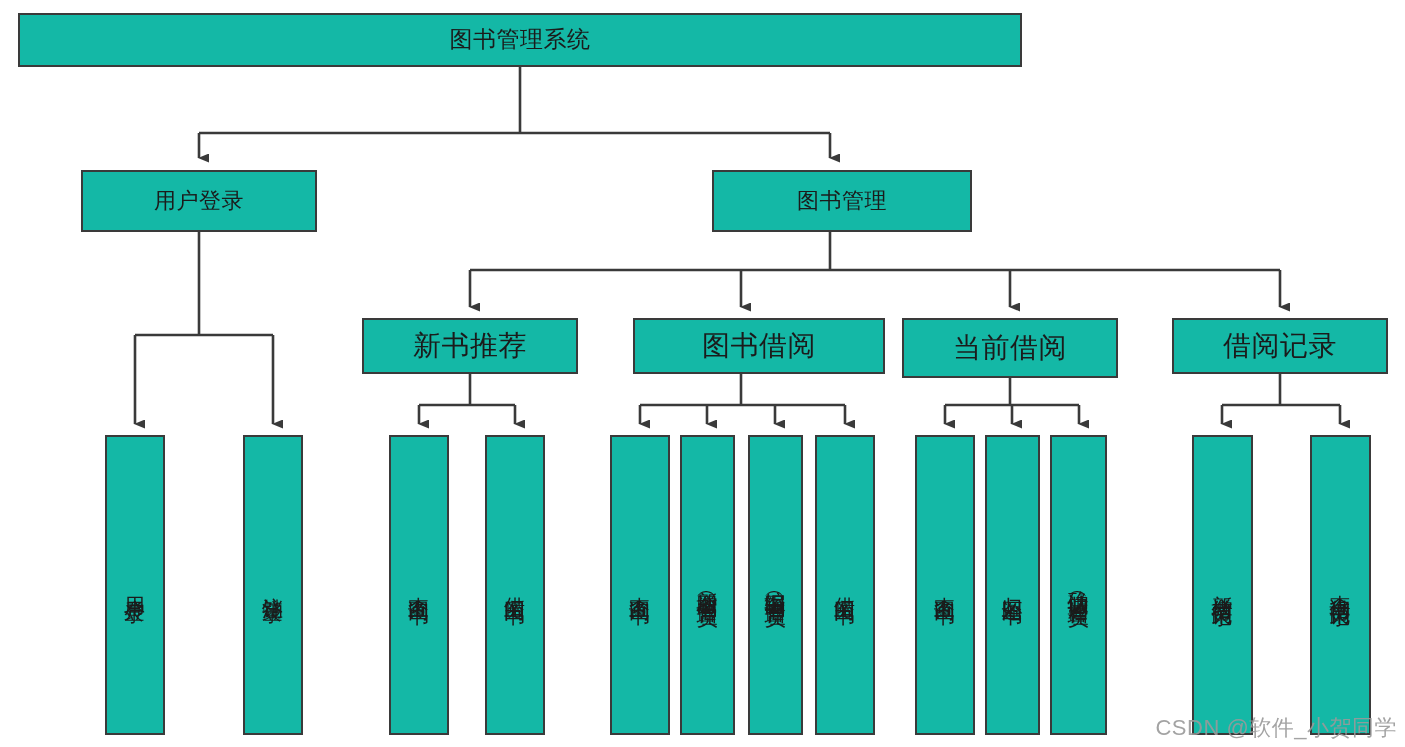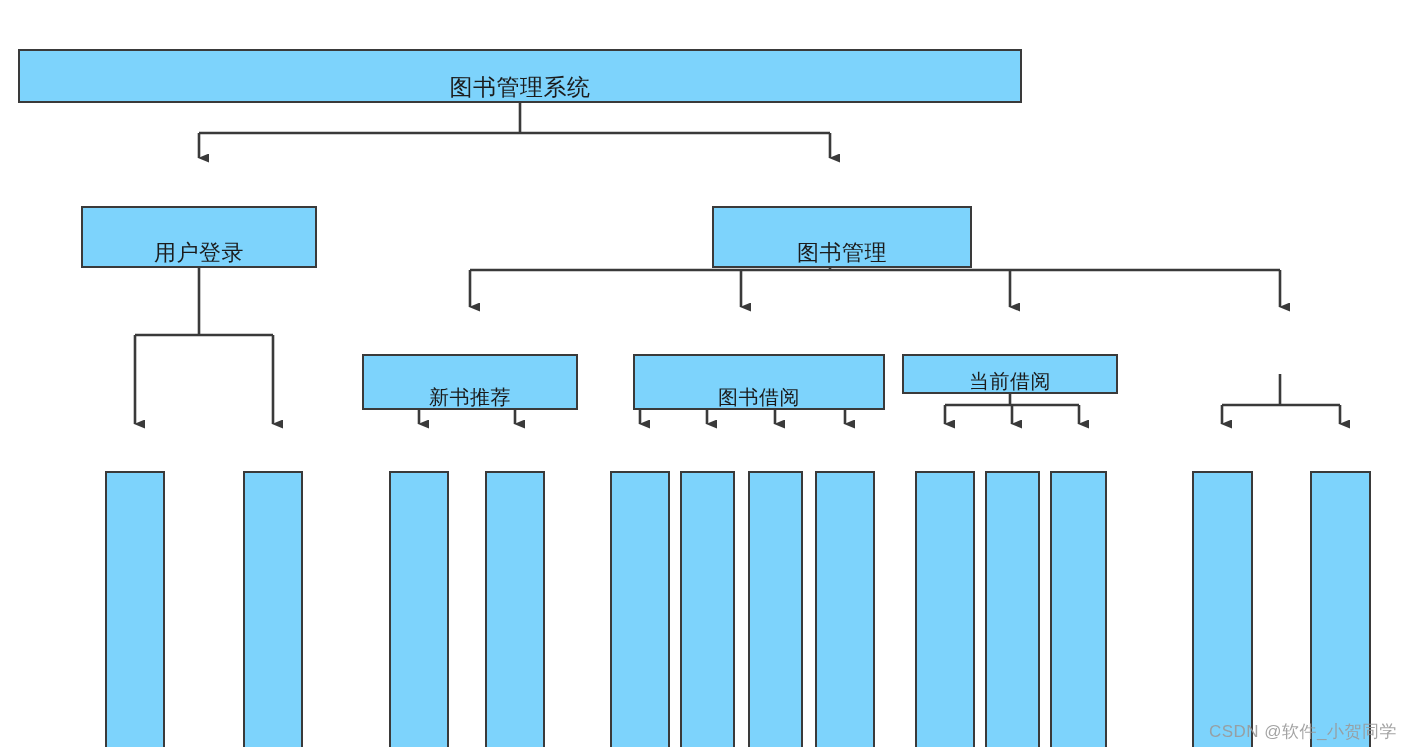--- a/index.html
+++ b/index.html
@@ -22,52 +22,51 @@
     position: absolute;
     left: 0;
     top: 0;
     width: 1405px;
     height: 747px;
   }
   .node {
     position: absolute;
     box-sizing: border-box;
     border: 2.5px solid #3a3a3a;
-    background: #7dd3fc;
+    background: #14b8a6;
     display: flex;
-    align-items: flex-end;
+    align-items: center;
     justify-content: center;
     z-index: 3;
-    margin-top: 36px;
   }
   .node-label {
     font-size: 22px;
     line-height: 1.12;
     color: #1b1b1b;
     letter-spacing: 0.5px;
     white-space: nowrap;
     text-align: center;
   }
   .node.vertical .node-label {
     writing-mode: vertical-rl;
     text-orientation: upright;
     font-size: 21px;
     letter-spacing: 2.5px;
     line-height: 1.0;
     white-space: normal;
     max-height: 270px;
   }
   .node.level-0 .node-label { font-size: 23px; }
   .node.level-1 .node-label { font-size: 22px; }
-  .node.level-2 .node-label { font-size: 20px; }
+  .node.level-2 .node-label { font-size: 28px; }
   #watermark {
     position: absolute;
     right: 8px;
     bottom: 4px;
-    font-size: 17px;
+    font-size: 22px;
     color: #9a9a9a;
     letter-spacing: 0.5px;
     z-index: 9;
     white-space: nowrap;
     opacity: 0.9;
   }
 </style>
 </head>
 <body>
 
@@ -133,22 +132,25 @@
   <div class="node level-1" style="left:712px; top:170px; width:260px; height:62px;">
     <span class="node-label">图书管理</span>
   </div>
 
   <div class="node level-2" style="left:362px; top:318px; width:216px; height:56px;">
     <span class="node-label">新书推荐</span>
   </div>
   <div class="node level-2" style="left:633px; top:318px; width:252px; height:56px;">
     <span class="node-label">图书借阅</span>
   </div>
-  <div class="node level-2" style="left:902px; top:318px; width:216px; height:40px;">
+  <div class="node level-2" style="left:902px; top:318px; width:216px; height:60px;">
     <span class="node-label">当前借阅</span>
+  </div>
+  <div class="node level-2" style="left:1172px; top:318px; width:216px; height:56px;">
+    <span class="node-label">借阅记录</span>
   </div>
 
   <div class="node vertical" style="left:105px; top:435px; width:60px; height:300px;">
     <span class="node-label">用户登录</span>
   </div>
   <div class="node vertical" style="left:243px; top:435px; width:60px; height:300px;">
     <span class="node-label">注销登录</span>
   </div>
   <div class="node vertical" style="left:389px; top:435px; width:60px; height:300px;">
     <span class="node-label">查询图书</span>

